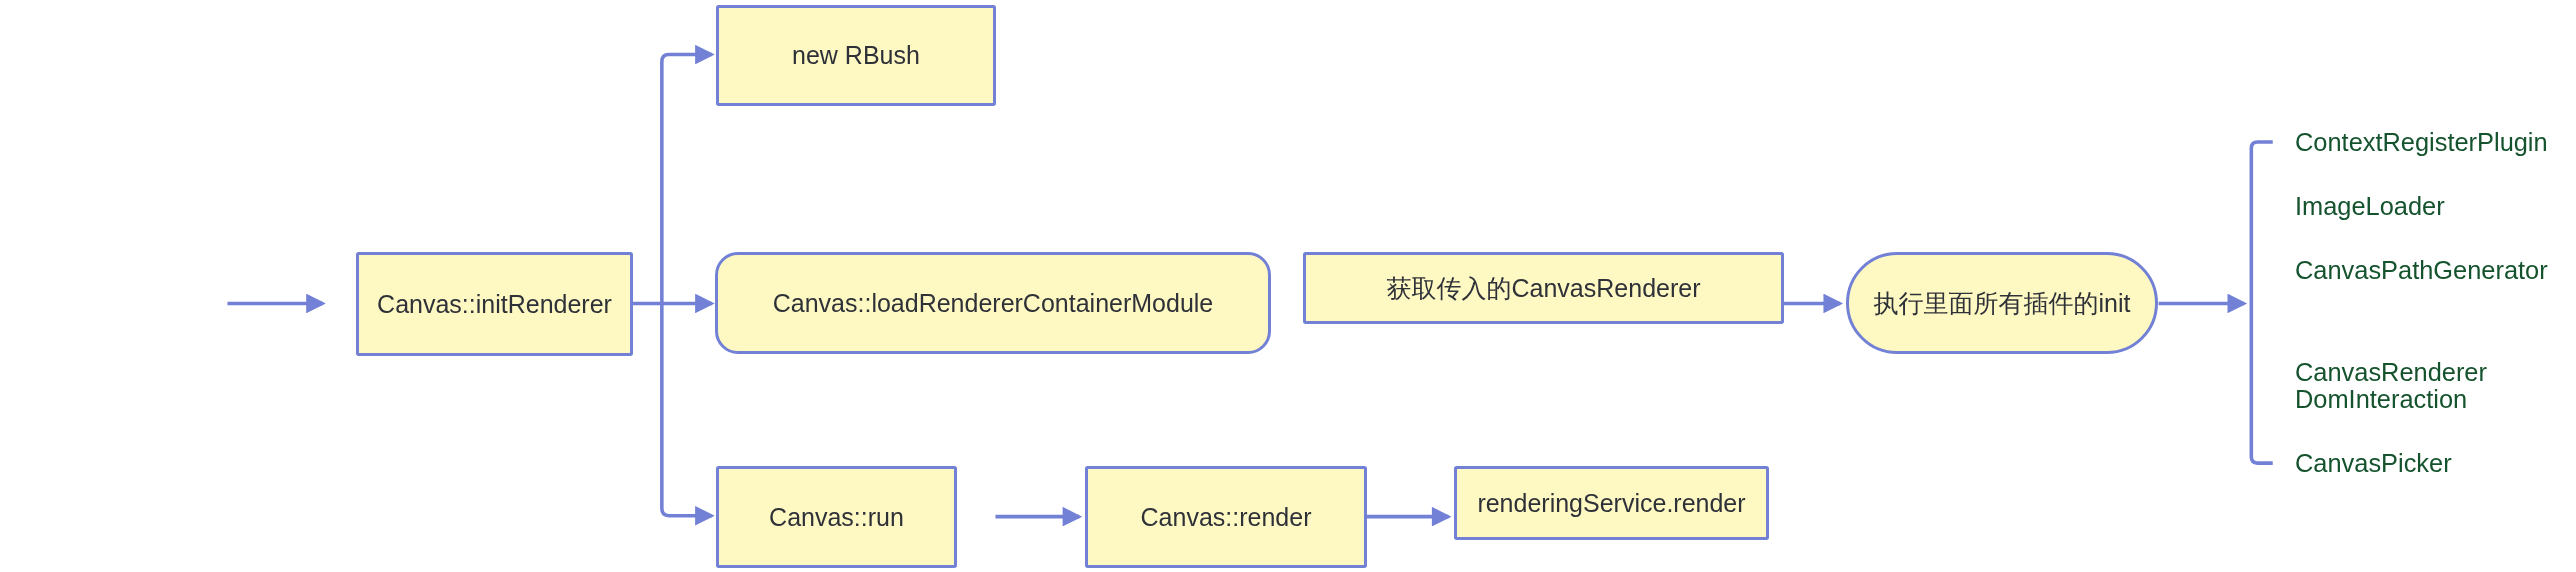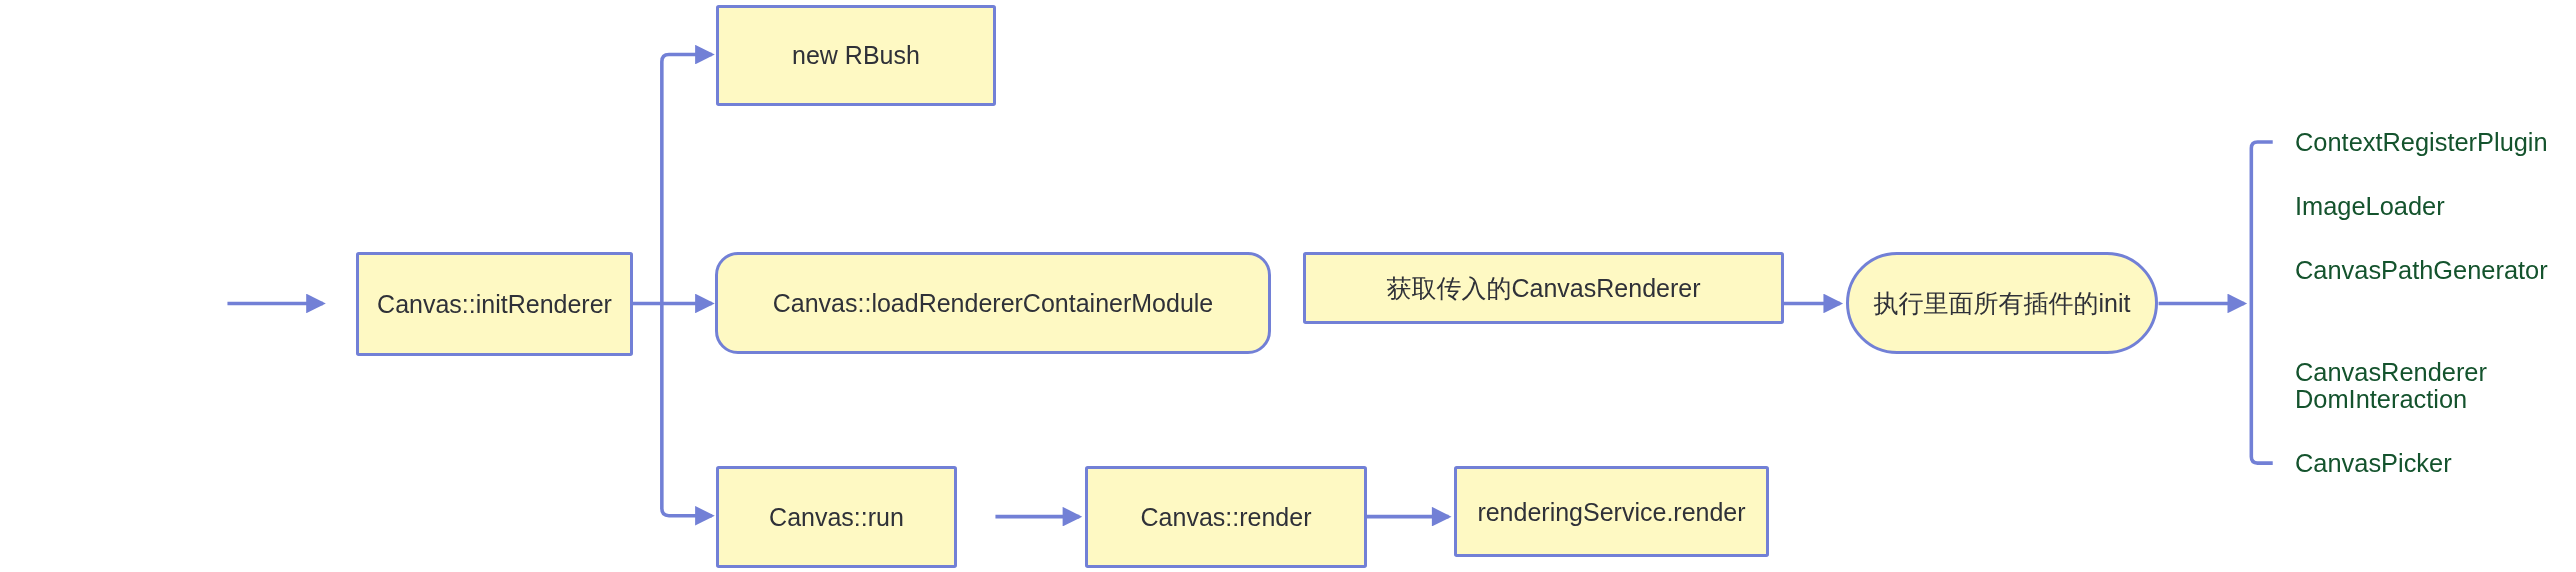--- a/index.html
+++ b/index.html
@@ -81,21 +81,21 @@
   <div class="node" style="left:715px;top:252px;width:556px;height:102px;border-radius:23px;">Canvas::loadRendererContainerModule</div>
 
   <div class="node" style="left:1269px;top:252px;width:481px;height:72px;margin-left:34px;">获取传入的CanvasRenderer</div>
 
   <div class="node stadium" style="left:1846px;top:252px;width:312px;height:102px;">执行里面所有插件的init</div>
 
   <div class="node" style="left:716px;top:466px;width:241px;height:102px;">Canvas::run</div>
 
   <div class="node" style="left:1085px;top:466px;width:282px;height:102px;">Canvas::render</div>
 
-  <div class="node" style="left:1454px;top:466px;width:315px;height:91px;">renderingService.render</div>
+  <div class="node" style="left:1454px;top:466px;width:315px;height:74px;">renderingService.render</div>
 
   <div class="plugin-item" style="top:127px;">ContextRegisterPlugin</div>
   <div class="plugin-item" style="top:191px;">ImageLoader</div>
   <div class="plugin-item" style="top:255px;">CanvasPathGenerator</div>
   <div class="plugin-item" style="top:319px;margin-top:38px;">CanvasRenderer</div>
   <div class="plugin-item" style="top:384px;">DomInteraction</div>
   <div class="plugin-item" style="top:448px;">CanvasPicker</div>
 
 </div>
 

